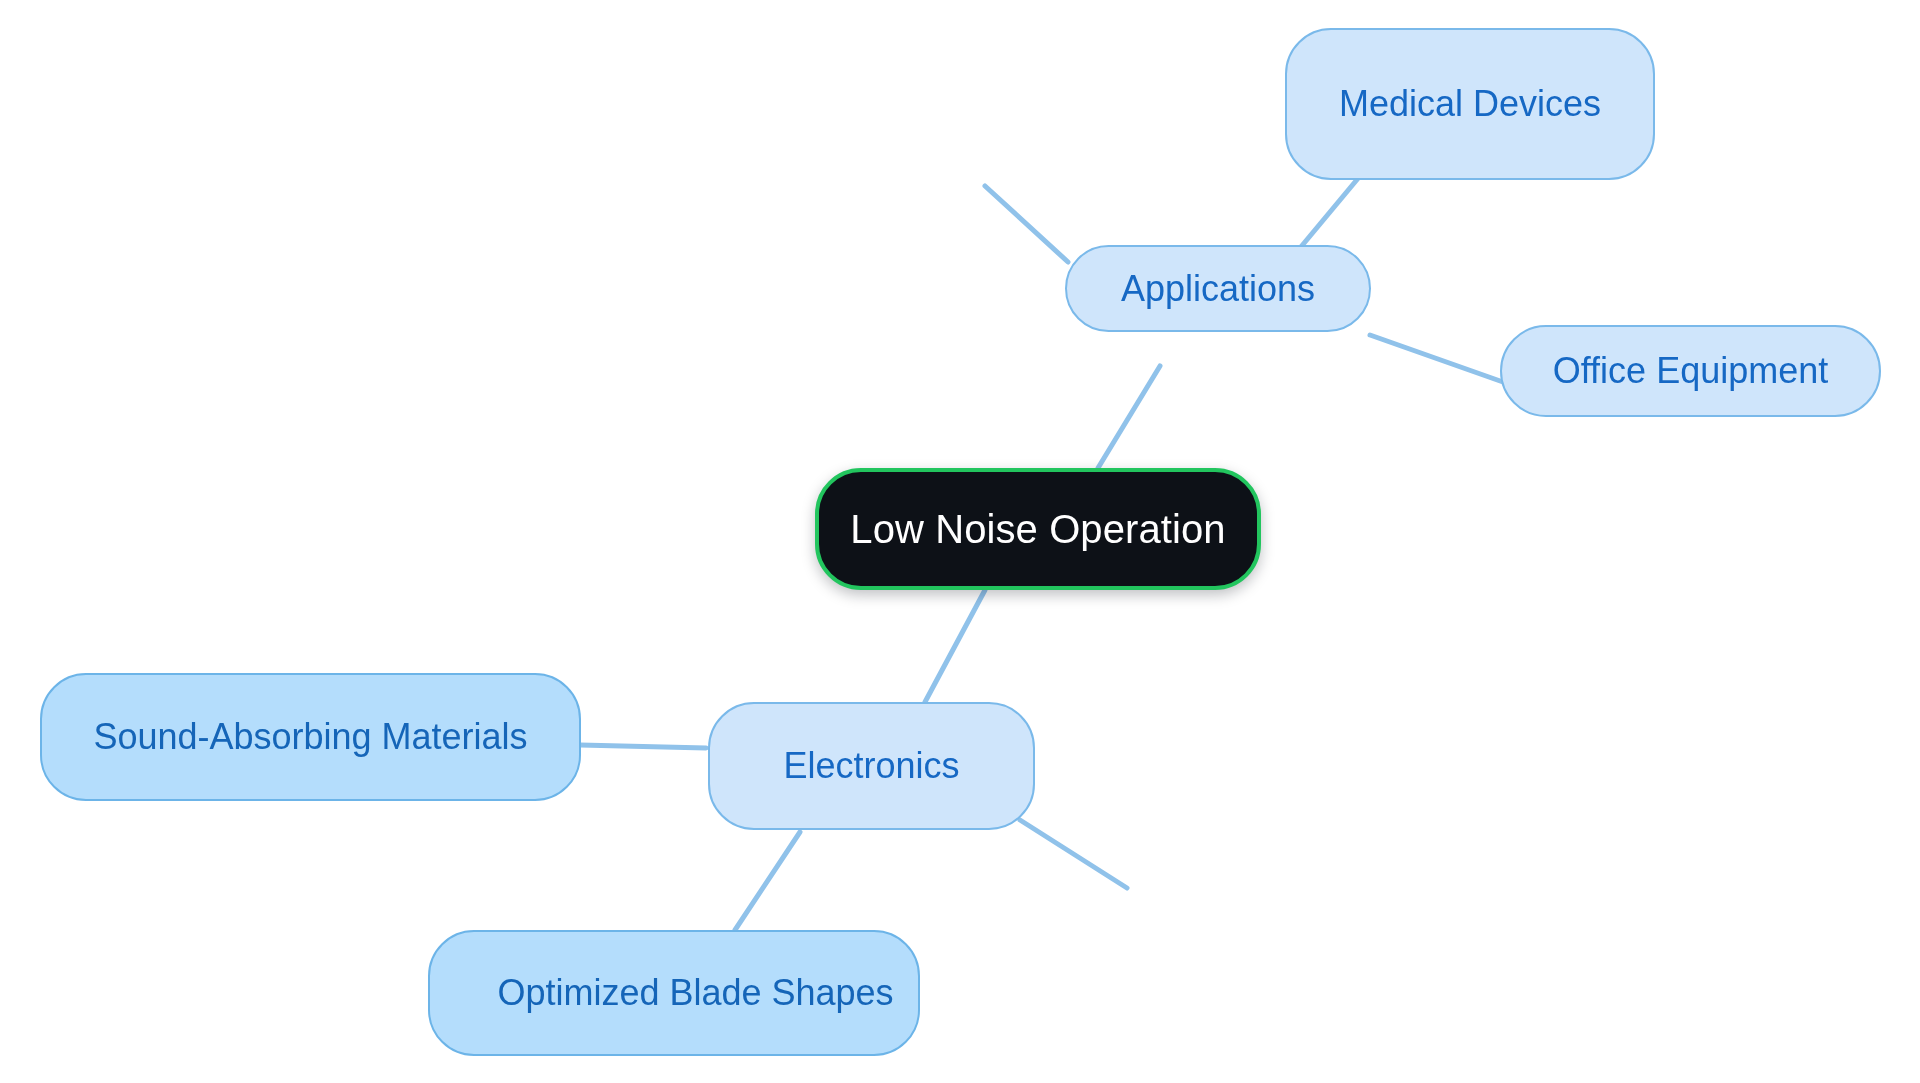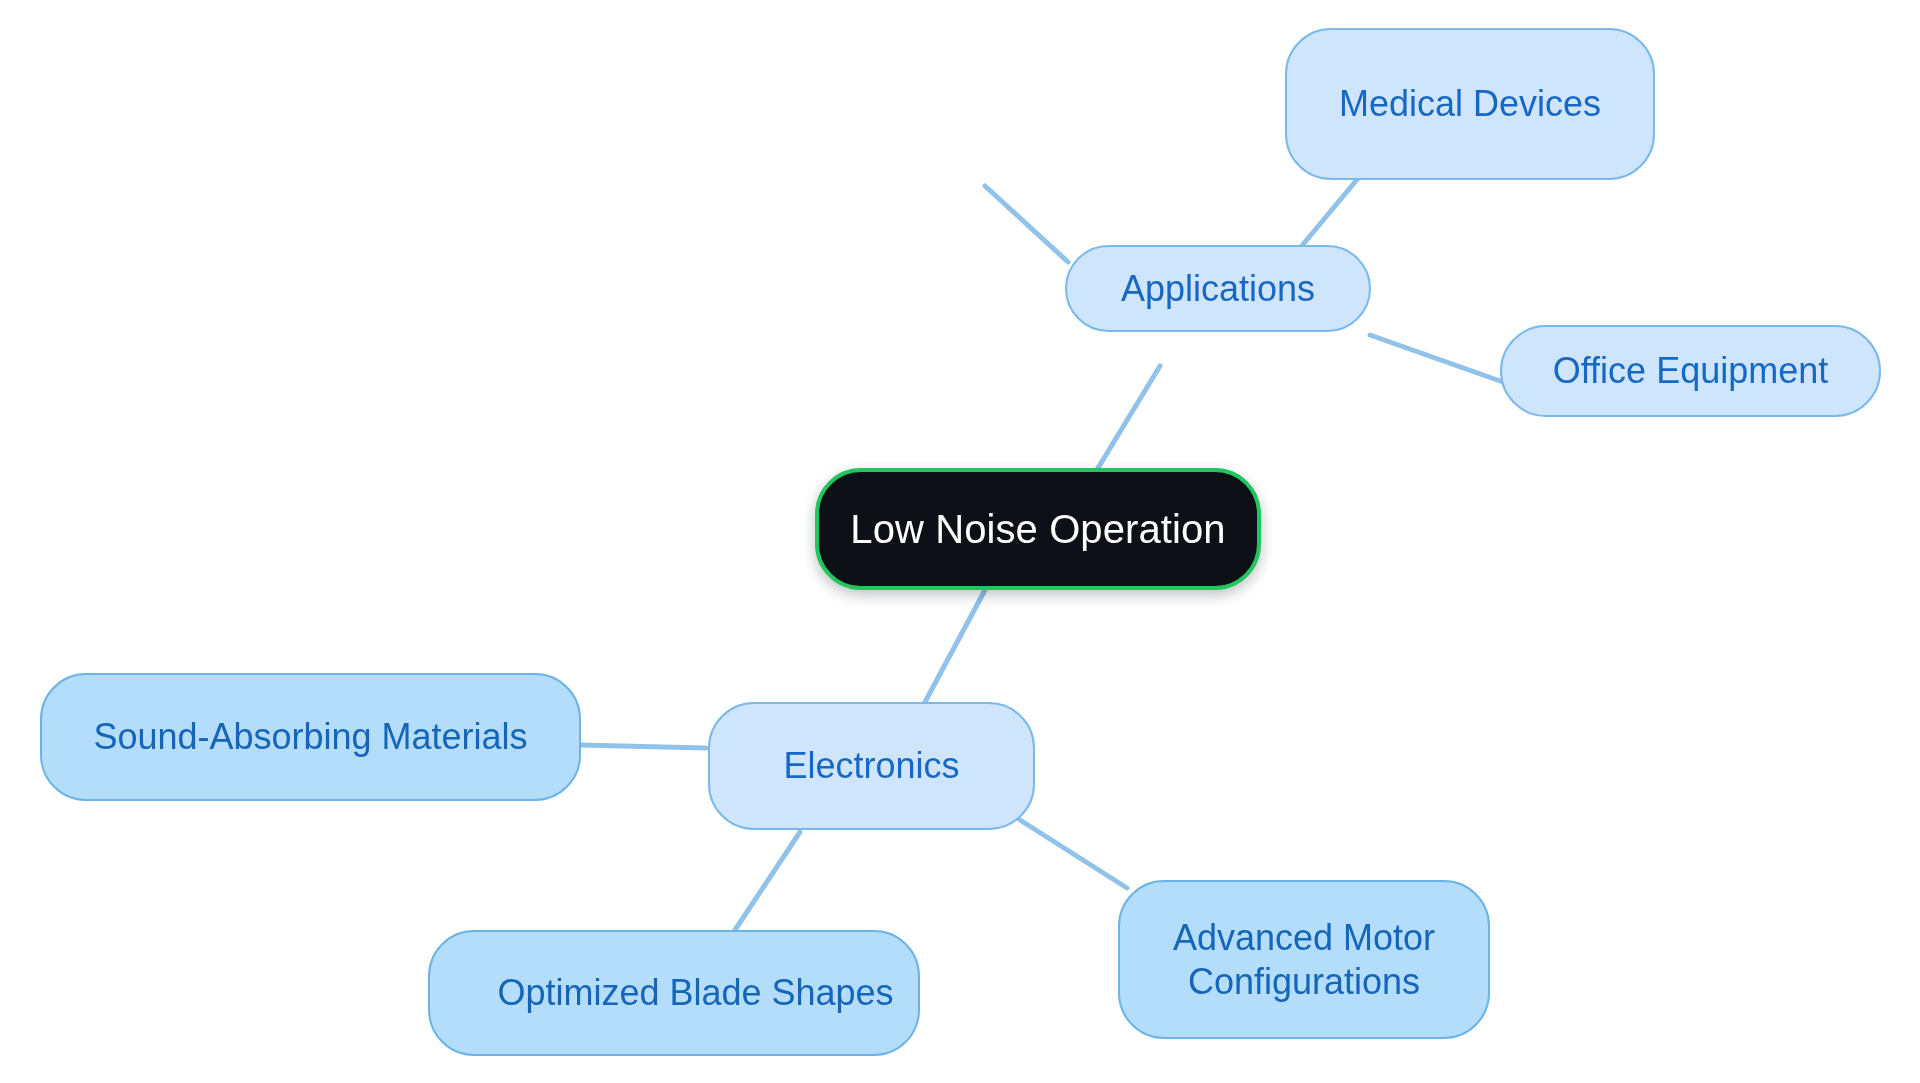--- a/index.html
+++ b/index.html
@@ -98,18 +98,14 @@
 
   <div class="node node-branch" style="left: 708px; top: 702px; width: 327px; height: 128px;">
     <span>Electronics</span>
   </div>
   <div class="node node-leaf tone-b" style="left: 40px; top: 673px; width: 541px; height: 128px; text-align: center;">
     <span>Sound-Absorbing Materials</span>
   </div>
   <div class="node node-leaf tone-b" style="left: 428px; top: 930px; width: 492px; height: 126px; padding-left: 43px;">
     <span>Optimized Blade Shapes</span>
   </div>
-  <div class="node node-leaf tone-b" style="left: 1118px; top: 880px; width: 372px; height: 159px;">
-    <span>Advanced Motor
-Configurations</span>
-  </div>
 
 </div>
 
 </body></html>

